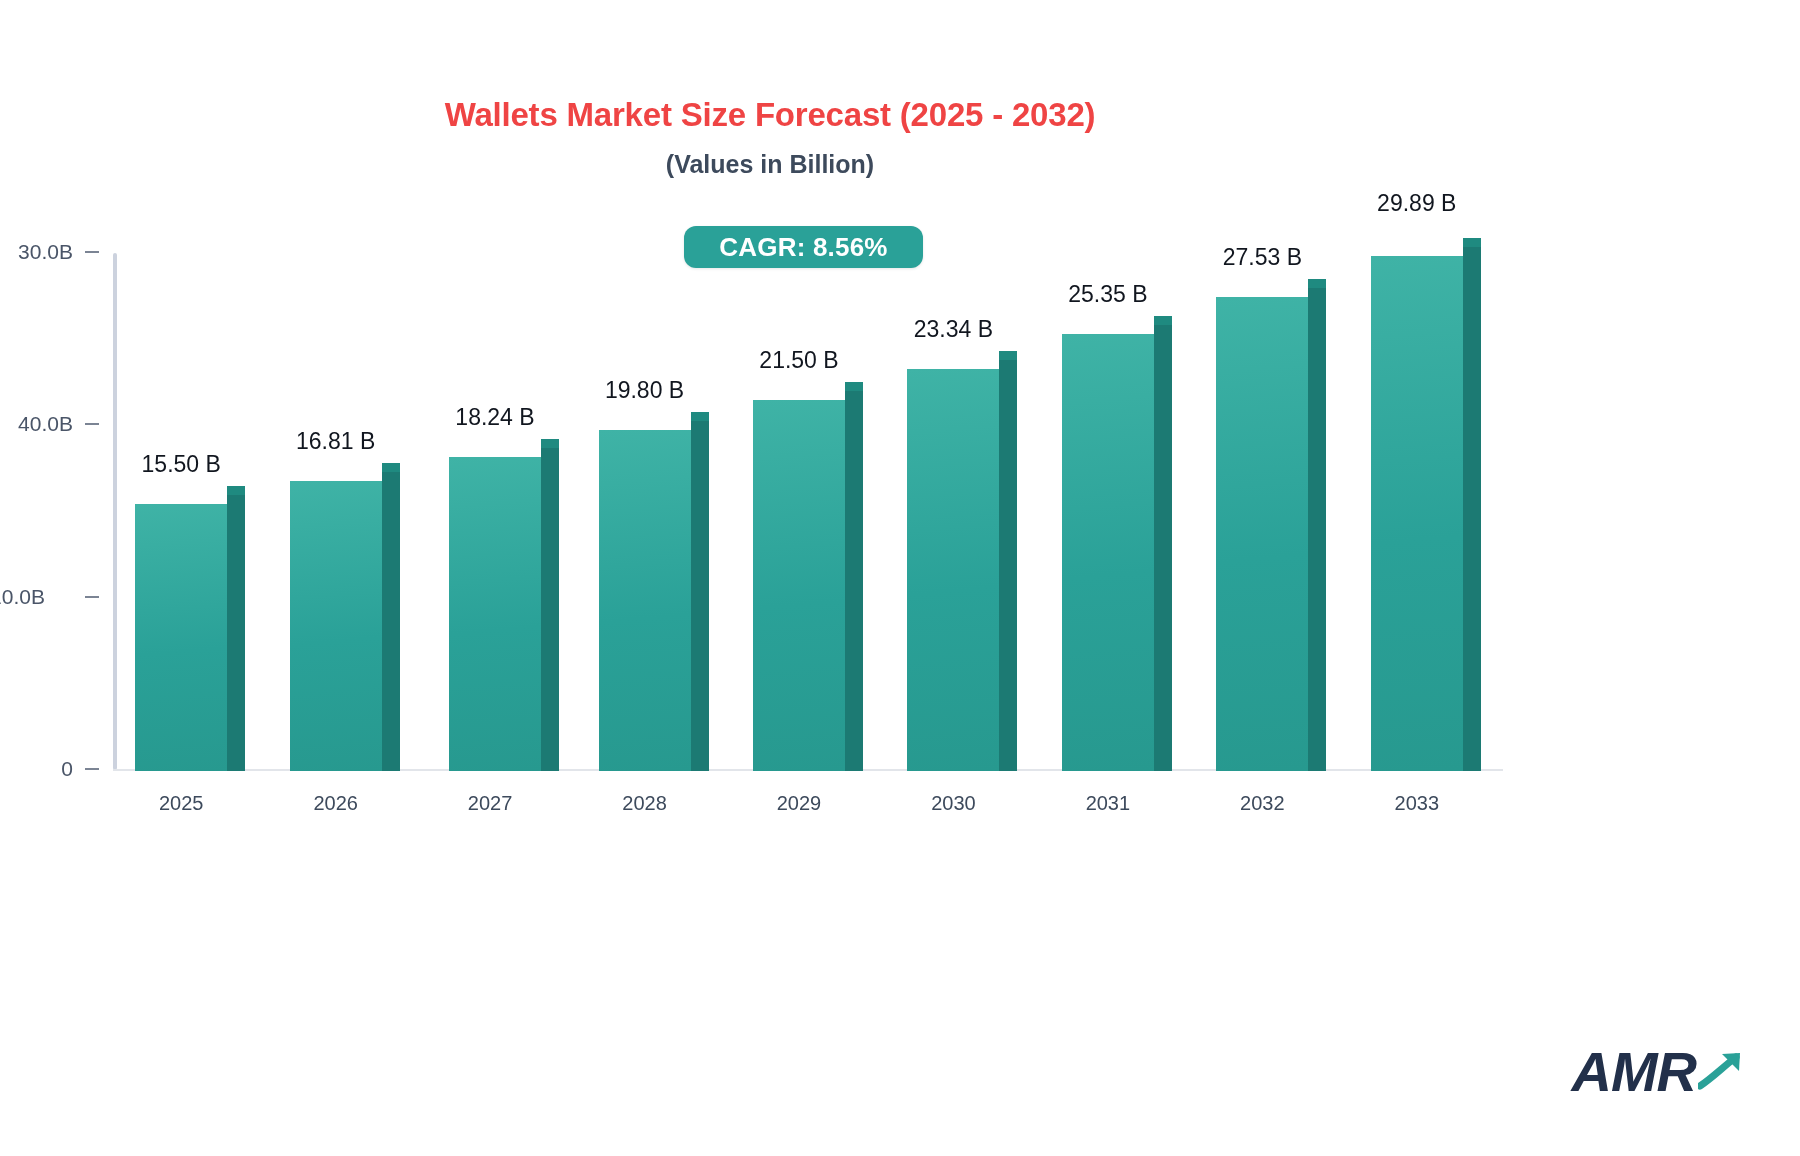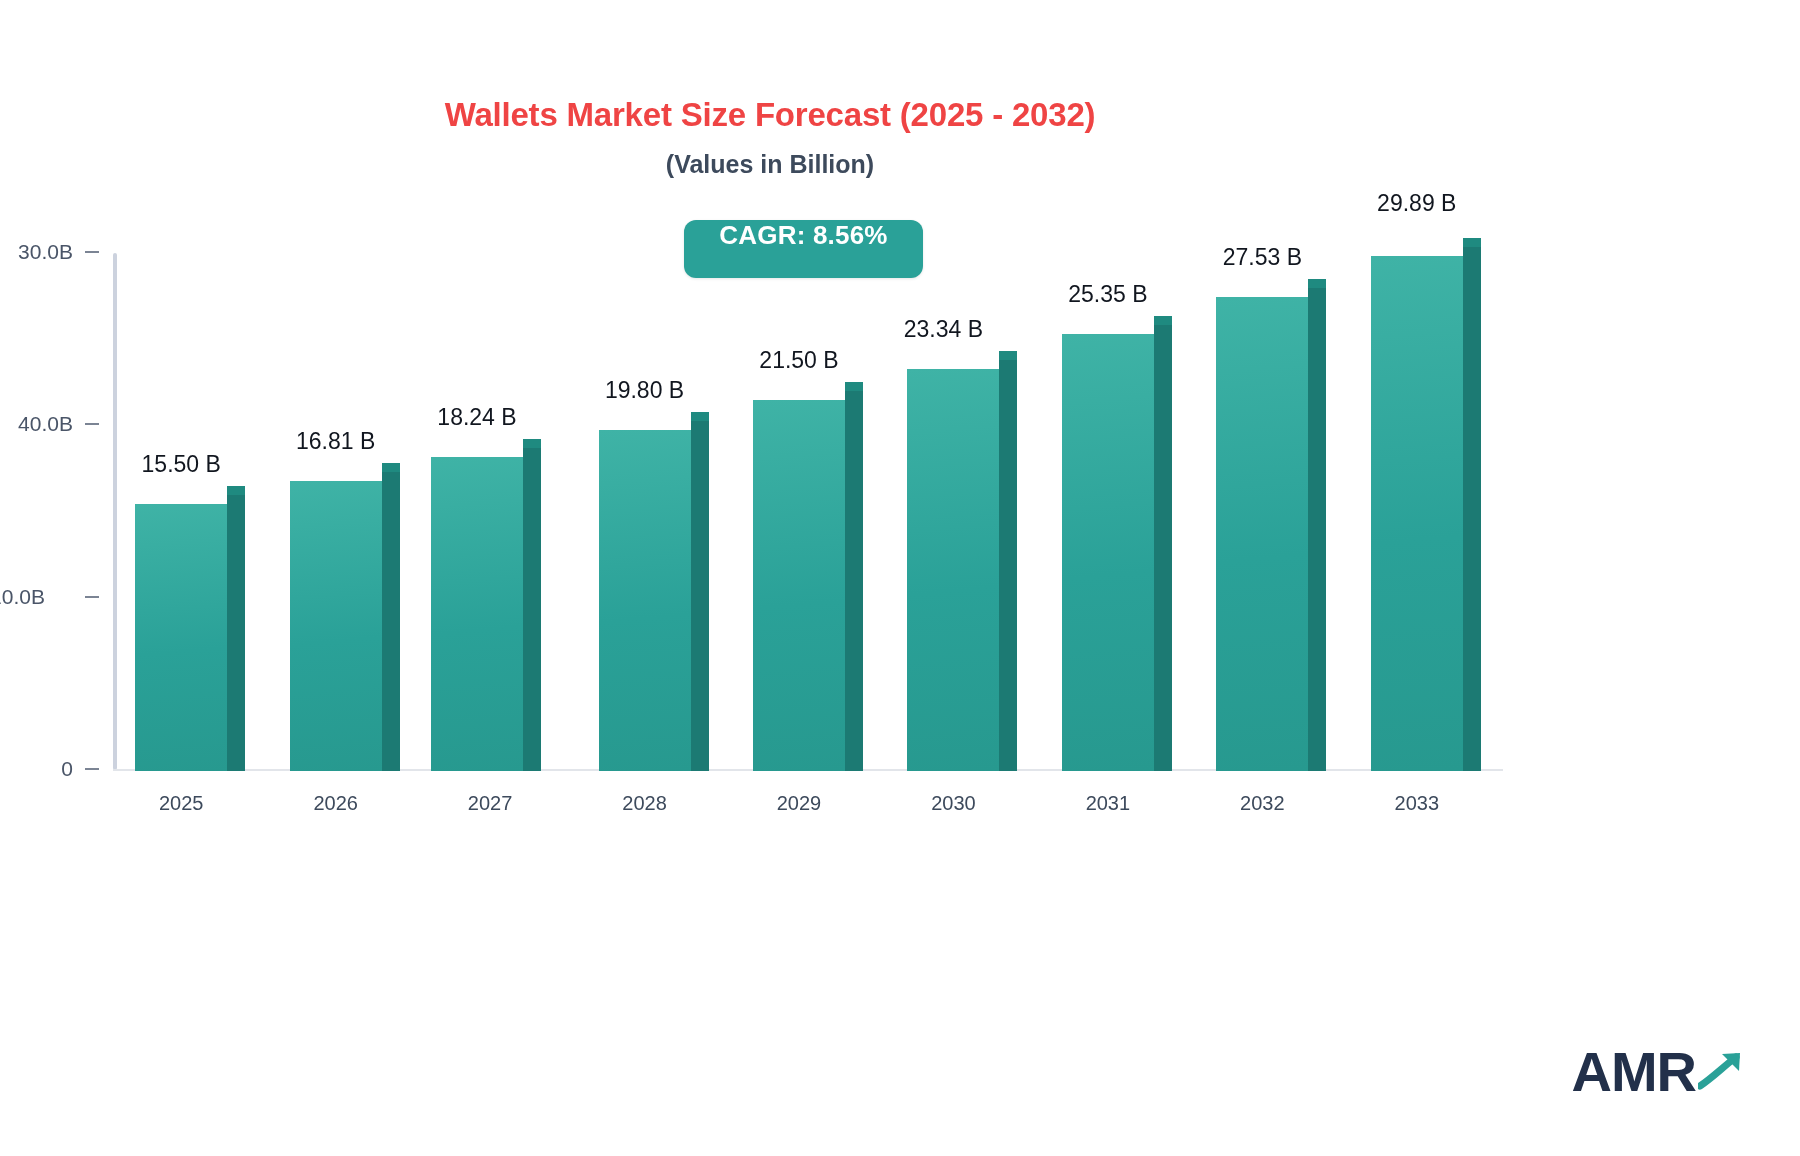--- a/index.html
+++ b/index.html
@@ -43,26 +43,27 @@
     font-size: 25px;
     font-weight: bold;
     color: #3d4a5c;
     white-space: nowrap;
   }
 
   
   .cagr-badge {
     position: absolute;
     left: 684px;
-    top: 220px;
+    top: 226px;
     width: 239px;
-    height: 58px;
+    height: 42px;
     border-radius: 12px;
     background: #2aa198;
     display: flex;
+    align-items: center;
     justify-content: center;
     box-shadow: 0 1px 3px rgba(0,0,0,0.10);
   }
   .cagr-badge span {
     color: #ffffff;
     font-size: 26px;
     font-weight: bold;
     letter-spacing: 0.2px;
     white-space: nowrap;
   }
@@ -155,20 +156,21 @@
     color: #3d4a5c;
   }
 
   
   #logo {
     position: absolute;
     right: 56px;
     bottom: 56px;
     display: flex;
     align-items: flex-end;
+    font-style: italic;
   }
   #logo .logo-text {
     font-size: 56px;
     font-weight: bold;
     color: #22304a;
     letter-spacing: -1px;
     line-height: 1;
   }
   #logo .logo-arrow {
     margin-left: 2px;
@@ -216,21 +218,21 @@
           <div class="bar-face" style="height: 267.117px; width: 92px; bottom: 0px;"></div>
           <div class="bar-top" style="left: 92px; width: 18px; bottom: 276.117px;"></div>
           <div class="bar-value" style="left: 46px; bottom: 293.117px; text-align: center;">15.50 B</div>
         </div>
         <div class="bar-group" style="left: 176.667px; width: 110px; height: 307.692px; bottom: 2px;">
           <div class="bar-side" style="left: 92px; height: 307.692px; bottom: 0px;"></div>
           <div class="bar-face" style="height: 289.692px; width: 92px; bottom: 0px;"></div>
           <div class="bar-top" style="left: 92px; width: 18px; bottom: 298.692px;"></div>
           <div class="bar-value" style="left: 46px; bottom: 315.692px;">16.81 B</div>
         </div>
-        <div class="bar-group" style="left: 318px; width: 90px; height: 332.336px; bottom: 2px;">
+        <div class="bar-group" style="left: 336px; width: 90px; height: 332.336px; bottom: 2px;">
           <div class="bar-side" style="left: 92px; height: 332.336px; bottom: 0px;"></div>
           <div class="bar-face" style="height: 314.336px; width: 92px; bottom: 0px;"></div>
           <div class="bar-top" style="left: 92px; width: 18px; bottom: 323.336px;"></div>
           <div class="bar-value" style="left: 46px; bottom: 340.336px;">18.24 B</div>
         </div>
         <div class="bar-group" style="left: 485.556px; width: 110px; height: 359.22px; bottom: 2px;">
           <div class="bar-side" style="left: 92px; height: 359.22px; bottom: 0px;"></div>
           <div class="bar-face" style="height: 341.22px; width: 92px; bottom: 0px;"></div>
           <div class="bar-top" style="left: 92px; width: 18px; bottom: 350.22px;"></div>
           <div class="bar-value" style="left: 46px; bottom: 367.22px;">19.80 B</div>
@@ -238,21 +240,21 @@
         <div class="bar-group" style="left: 640px; width: 110px; height: 388.517px; bottom: 2px;">
           <div class="bar-side" style="left: 92px; height: 388.517px; bottom: 0px;"></div>
           <div class="bar-face" style="height: 370.517px; width: 92px; bottom: 0px;"></div>
           <div class="bar-top" style="left: 92px; width: 18px; bottom: 379.517px;"></div>
           <div class="bar-value" style="left: 46px; bottom: 396.517px;">21.50 B</div>
         </div>
         <div class="bar-group" style="left: 794.444px; width: 110px; height: 420.226px; bottom: 2px;">
           <div class="bar-side" style="left: 92px; height: 420.226px; bottom: 0px;"></div>
           <div class="bar-face" style="height: 402.226px; width: 92px; bottom: 0px;"></div>
           <div class="bar-top" style="left: 92px; width: 18px; bottom: 411.226px;"></div>
-          <div class="bar-value" style="left: 36px; bottom: 428.226px; margin-top: 26px;">23.34 B</div>
+          <div class="bar-value" style="left: 46px; bottom: 428.226px; margin-top: 26px;">23.34 B</div>
         </div>
         <div class="bar-group" style="left: 948.889px; width: 110px; height: 454.865px; bottom: 2px;">
           <div class="bar-side" style="left: 92px; height: 454.865px; bottom: 0px;"></div>
           <div class="bar-face" style="height: 436.865px; width: 92px; bottom: 0px;"></div>
           <div class="bar-top" style="left: 92px; width: 18px; bottom: 445.865px;"></div>
           <div class="bar-value" style="left: 46px; bottom: 462.865px;">25.35 B</div>
         </div>
         <div class="bar-group" style="left: 1103.33px; width: 110px; height: 492.434px; bottom: 2px;">
           <div class="bar-side" style="left: 92px; height: 492.434px; bottom: 0px;"></div>
           <div class="bar-face" style="height: 474.434px; width: 92px; bottom: 0px;"></div>

